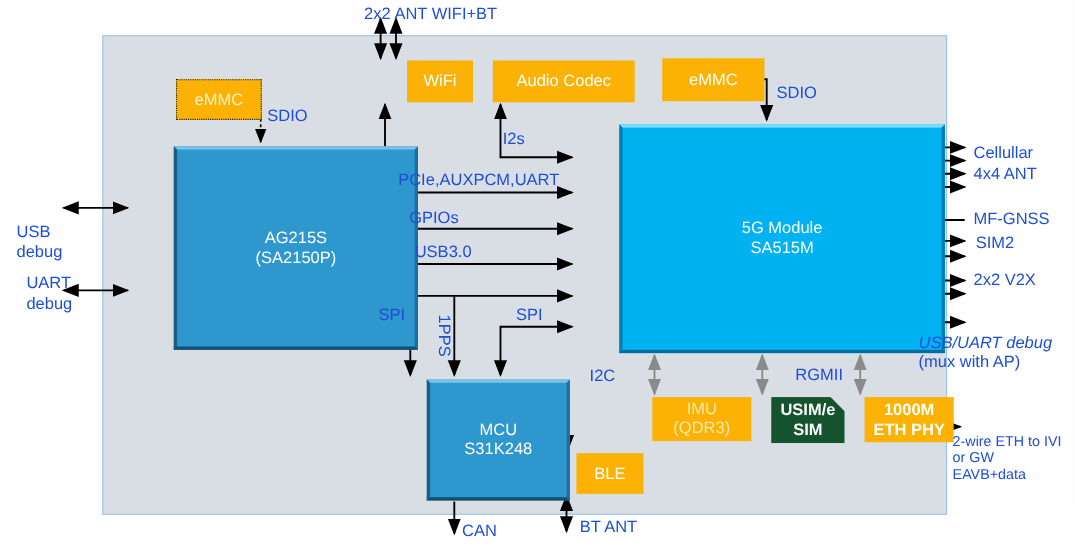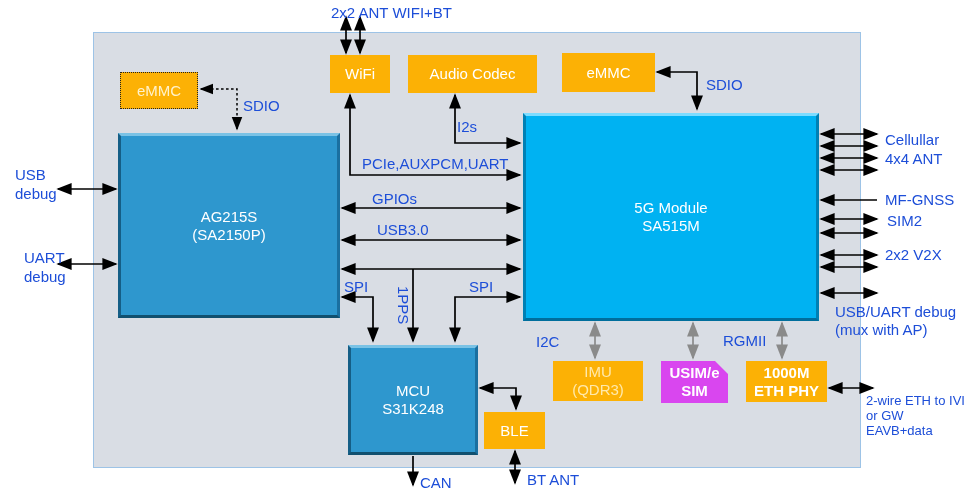--- a/index.html
+++ b/index.html
@@ -3,29 +3,29 @@
 <meta charset="utf-8">
 <style>
   html,body{margin:0;padding:0;background:#fff;}
   .stage{position:relative;width:977px;height:500px;background:#ffffff;
          font-family:"Liberation Sans",sans-serif;overflow:hidden;}
   .board{position:absolute;left:93px;top:32px;width:768px;height:436px;
          background:#D9DDE4;border:1px solid #9DC3E6;box-sizing:border-box;}
   svg.wires{position:absolute;left:0;top:0;width:977px;height:500px;}
   .blk{position:absolute;display:flex;flex-direction:column;align-items:center;
        justify-content:center;text-align:center;color:#fff;font-size:15px;
-       line-height:18px;box-sizing:border-box;}
+       line-height:18px;box-sizing:border-box;margin-left:40px;}
   .orange{background:#FCB105;}
   .blue{background:#2E97CE;
         border-top:3px solid #7AC2E5;border-left:3px solid #155E86;
         border-right:3px solid #1A6FA0;border-bottom:3px solid #11506F;}
   .cyan{background:#00B2F2;
         border-top:3px solid #7CDCFF;border-left:3px solid #0080B4;
         border-right:3px solid #0080B4;border-bottom:3px solid #006E9C;}
-  .gold{background:#d946ef;font-weight:bold;
+  .gold{background:#14532d;font-weight:bold;
         clip-path:polygon(0 0,calc(100% - 13px) 0,100% 13px,100% 100%,0 100%);}
   .dotted{border:1.6px dotted #222;}
   .bold{font-weight:bold;}
   .cream{color:#FFE9AC;}
   .creamy{color:#FFF2CC;}
   .lbl{position:absolute;font-size:15px;color:#1d4ed8;line-height:19px;
        white-space:nowrap;}
   .lbl-sm{font-size:13px;line-height:15px;}
   .vtext{writing-mode:vertical-rl;}
 </style>
@@ -129,35 +129,35 @@
   <div class="lbl" style="left:372px;top:189px;">GPIOs</div>
   <div class="lbl" style="left:377px;top:220px;">USB3.0</div>
   <div class="lbl" style="left:344px;top:277px;">SPI</div>
   <div class="lbl" style="left:469px;top:277px;">SPI</div>
   <div class="lbl vtext" style="left:394px;top:286px;height:58px;">1PPS</div>
   <div class="lbl" style="left:536px;top:332px;">I2C</div>
   <div class="lbl" style="left:723px;top:331px;">RGMII</div>
 
   <div class="lbl" style="left:331px;top:3px;">2x2 ANT WIFI+BT</div>
   <div class="lbl" style="left:15px;top:165px;">
-    <span style="display:block;">USB</span>
+    <span style="display:block;margin-top:36px;">USB</span>
     <span style="display:block;">debug</span>
   </div>
   <div class="lbl" style="left:24px;top:248px;">
     <span style="display:block;">UART</span>
     <span style="display:block;">debug</span>
   </div>
   <div class="lbl" style="left:420px;top:473px;">CAN</div>
   <div class="lbl" style="left:527px;top:470px;">BT ANT</div>
   <div class="lbl" style="left:885px;top:130px;">Cellullar</div>
   <div class="lbl" style="left:885px;top:149px;">4x4 ANT</div>
   <div class="lbl" style="left:885px;top:190px;">MF-GNSS</div>
   <div class="lbl" style="left:887px;top:211px;">SIM2</div>
   <div class="lbl" style="left:885px;top:245px;">2x2 V2X</div>
-  <div class="lbl" style="left:835px;top:302px;">USB/UART debug</div>
+  <div class="lbl" style="left:835px;top:302px;font-style:italic;">USB/UART debug</div>
   <div class="lbl" style="left:835px;top:320px;">(mux with AP)</div>
   <div class="lbl lbl-sm" style="left:866px;top:393px;">
     <span style="display:block;">2-wire ETH to IVI</span>
     <span style="display:block;">or GW</span>
     <span style="display:block;">EAVB+data</span>
   </div>
 
 </div>
 
 </body></html>

